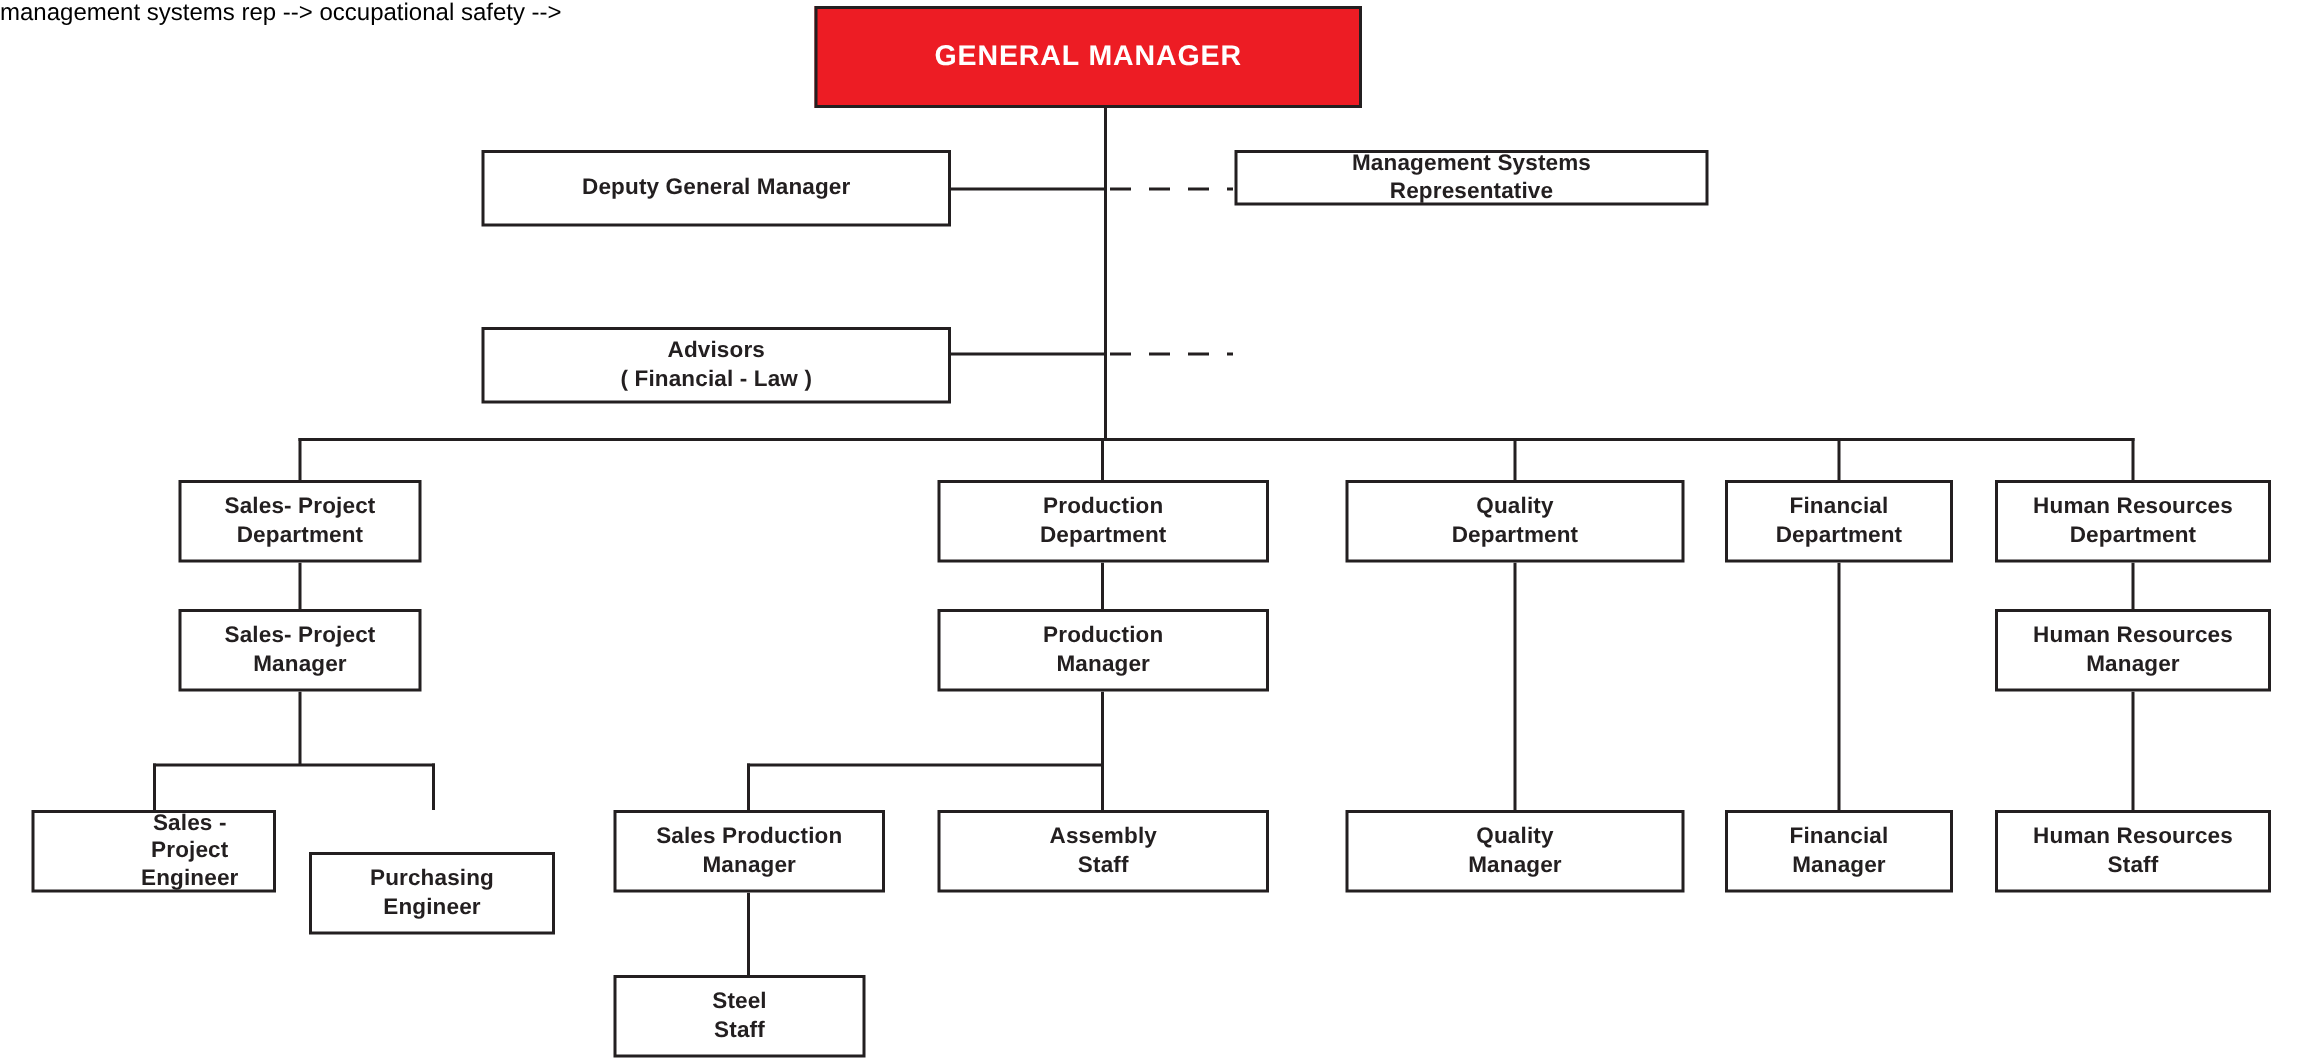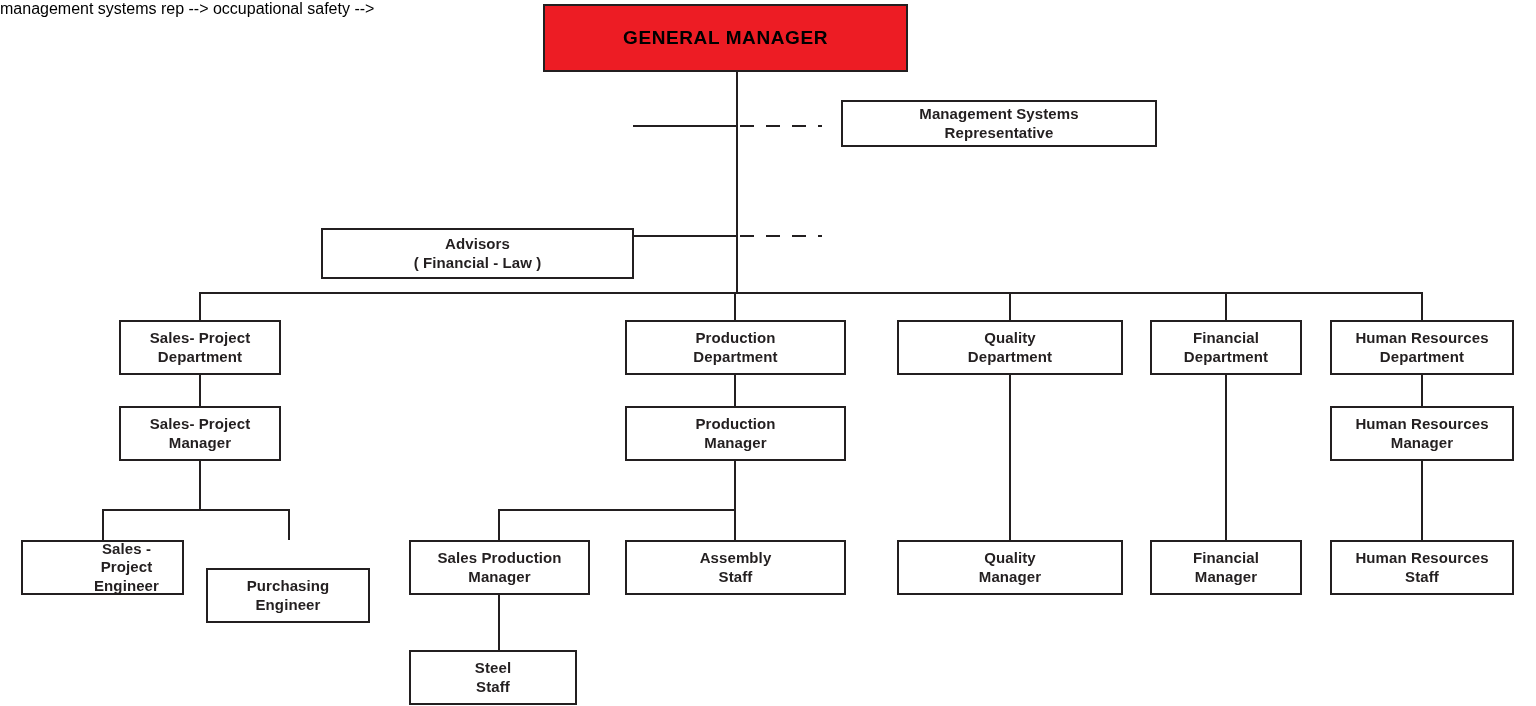--- a/index.html
+++ b/index.html
@@ -35,21 +35,21 @@
     z-index: 3;
   }
   .node .label {
     display: block;
     padding: 0 6px;
     white-space: pre-line;
   }
   .node.root {
     background: #ED1C24;
     border: 2px solid #231f20;
-    color: #000000;
+    color: #ffffff;
     font-size: 19px;
     letter-spacing: 0.6px;
   }
   .node.dept   { font-size: 15px; }
   .node.mgr    { font-size: 15px; }
   .node.staff  { font-size: 15px; }
   .node.side   { font-size: 15px; }
 
   
   .ln {
@@ -122,27 +122,30 @@
   <div class="ln v" style="left:1421px; top:461px; height:79px;"></div>
 
   
   <div class="ln v" style="left:498px; top:595px; height:56px;"></div>
 
   
   <div class="node root" style="left:543px; top:4px; width:365px; height:68px;">
     <span class="label">GENERAL MANAGER</span>
   </div>
 
-
-  <div class="node side" style="left:841px; top:100px; width:316px; height:47px;">
+  <div class="node side" style="left:321px; top:100px; width:313px; height:51px;">
+    <span class="label">Deputy General Manager</span>
+  </div>
+
+  <div class="node side" style="left:823px; top:100px; width:316px; height:37px;">
     <span class="label">Management Systems
 Representative</span>
   </div>
 
-  <div class="node side" style="left:321px; top:228px; width:313px; height:51px;">
+  <div class="node side" style="left:321px; top:218px; width:313px; height:51px;">
     <span class="label">Advisors
 ( Financial - Law )</span>
   </div>
 
 
   
   <div class="node dept" style="left:119px; top:320px; width:162px; height:55px;">
     <span class="label">Sales- Project
 Department</span>
   </div>

